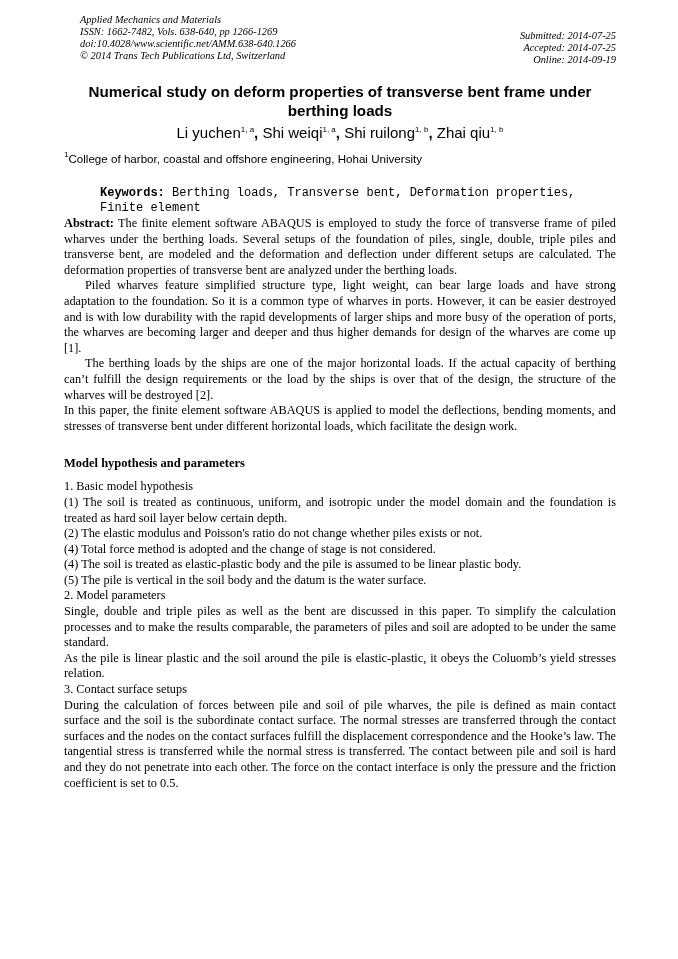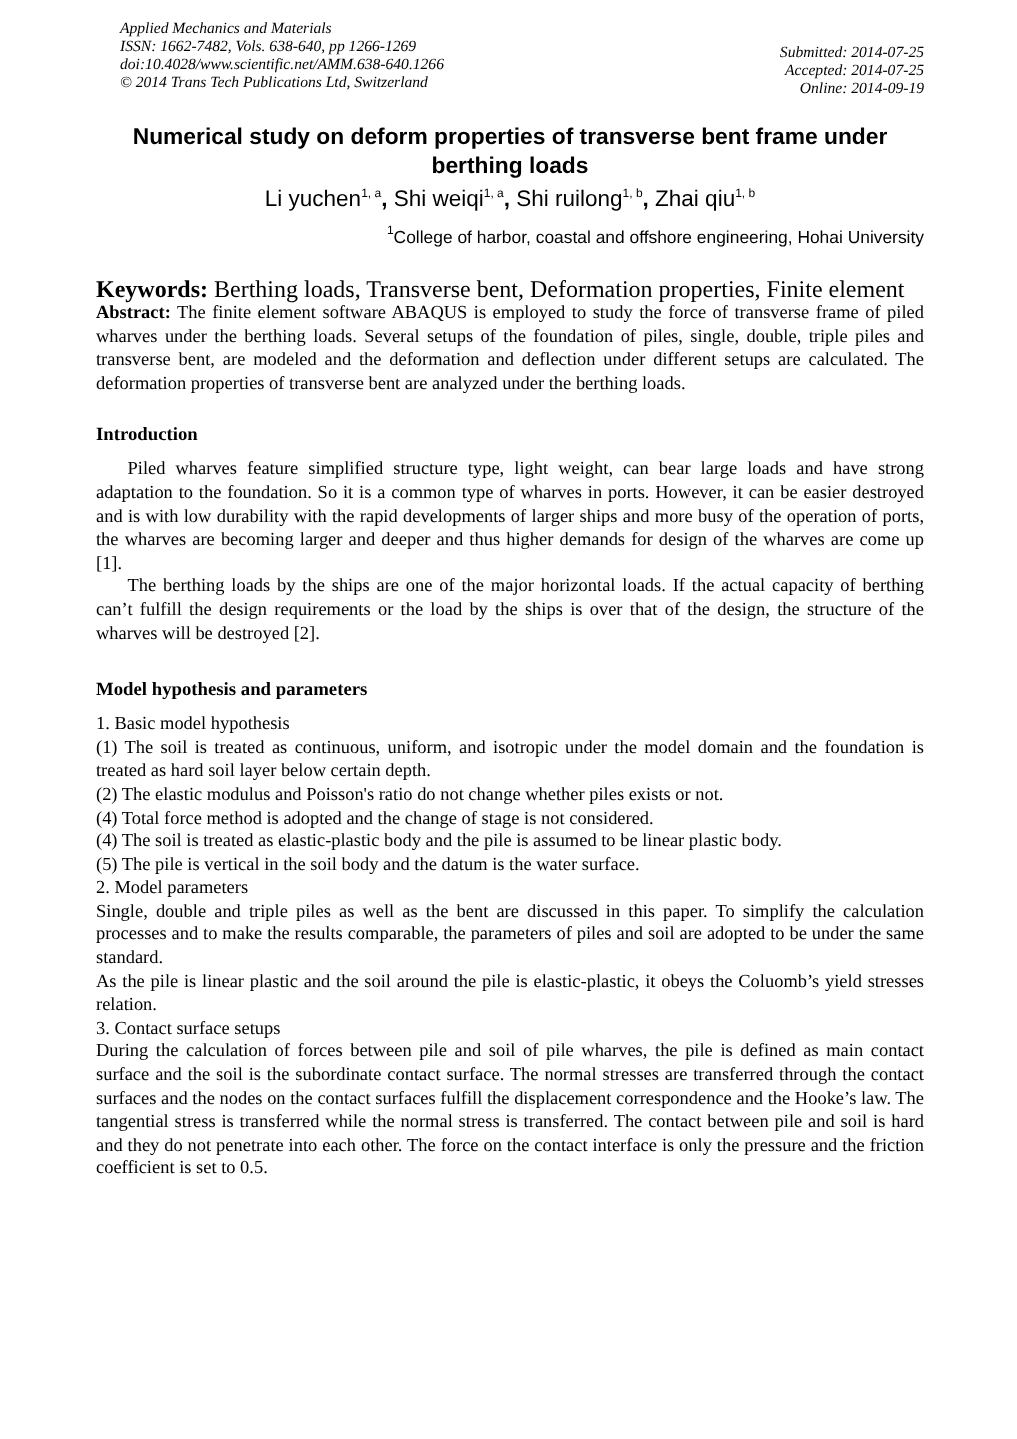--- a/index.html
+++ b/index.html
@@ -5,23 +5,23 @@
   html, body { margin: 0; padding: 0; background: #ffffff; }
   body { width: 678px; height: 959px; overflow: hidden; position: relative; color: #000; }
   .page { position: absolute; left: 64px; top: 14px; width: 552px; }
   .hdr { position: relative; height: 52px; font-family: "Liberation Serif", serif; font-style: italic; font-size: 10.4px; line-height: 12px; }
   .hdr-left { position: absolute; left: 0; top: 0; margin-left: 16px; }
   .hdr-right { position: absolute; right: 0; top: 16px; text-align: right; }
   .hdr div { white-space: nowrap; }
   .title { font-family: "Liberation Sans", sans-serif; font-weight: bold; font-size: 15.2px; line-height: 19px; text-align: center; margin-top: 16px; }
   .authors { font-family: "Liberation Sans", sans-serif; font-size: 15px; line-height: 20px; text-align: center; margin-top: 3px; }
   .authors sup, .affil sup, .email sup { font-size: 8px; vertical-align: 6px; line-height: 0; }
-  .affil { font-family: "Liberation Sans", sans-serif; font-size: 11.6px; line-height: 14px; text-align: right; margin-top: 9px; }
+  .affil { font-family: "Liberation Sans", sans-serif; font-size: 11.6px; line-height: 14px; text-align: left; margin-top: 9px; }
   .email { font-family: "Liberation Sans", sans-serif; font-size: 11.6px; line-height: 14px; text-align: center; margin-top: 11px; }
-  .keywords { font-family: Liberation Serif, serif; font-size: 16px; line-height: 15px; margin-top: 20px; }
+  .keywords { font-family: Liberation Mono, monospace; font-size: 12px; line-height: 15px; margin-top: 20px; margin-left: 36px; }
   .keywords b { font-weight: bold; }
   .body { font-family: "Liberation Serif", serif; font-size: 12.3px; line-height: 15.6px; text-align: justify; }
   .abstract { }
   .abstract b { font-weight: bold; }
   .section-title { font-family: "Liberation Serif", serif; font-weight: bold; font-size: 12.5px; line-height: 15px; margin-top: 19px; margin-bottom: 8px; }
   p { margin: 0; }
   .indent { text-indent: 21px; }
   .sec2 { margin-top: 22px; }
 </style>
 </head>
@@ -52,24 +52,24 @@
     <span><span>Zhai qiu</span><sup>1, b</sup><span></span></span>
   </div>
 
   <div class="affil"><sup>1</sup><span>College of harbor, coastal and offshore engineering, Hohai University</span></div>
 
 
   <div class="keywords"><b>Keywords:</b><span> Berthing loads, Transverse bent, Deformation properties, Finite element</span></div>
 
   <div class="body abstract"><b>Abstract:</b><span> The finite element software ABAQUS is employed to study the force of transverse frame of piled wharves under the berthing loads. Several setups of the foundation of piles, single, double, triple piles and transverse bent, are modeled and the deformation and deflection under different setups are calculated. The deformation properties of transverse bent are analyzed under the berthing loads.</span></div>
 
-  <div class="section-title">Introduction</div>
   <div class="body">
     <p class="indent">Piled wharves feature simplified structure type, light weight, can bear large loads and have strong adaptation to the foundation. So it is a common type of wharves in ports. However, it can be easier destroyed and is with low durability with the rapid developments of larger ships and more busy of the operation of ports, the wharves are becoming larger and deeper and thus higher demands for design of the wharves are come up [1].</p>
     <p class="indent">The berthing loads by the ships are one of the major horizontal loads. If the actual capacity of berthing can’t fulfill the design requirements or the load by the ships is over that of the design, the structure of the wharves will be destroyed [2].</p>
+    <p>In this paper, the finite element software ABAQUS is applied to model the deflections, bending moments, and stresses of transverse bent under different horizontal loads, which facilitate the design work.</p>
   </div>
 
   <div class="section-title sec2">Model hypothesis and parameters</div>
   <div class="body">
     <p>1. Basic model hypothesis</p>
     <p>(1) The soil is treated as continuous, uniform, and isotropic under the model domain and the foundation is treated as hard soil layer below certain depth.</p>
     <p>(2) The elastic modulus and Poisson's ratio do not change whether piles exists or not.</p>
     <p>(4) Total force method is adopted and the change of stage is not considered.</p>
     <p>(4) The soil is treated as elastic-plastic body and the pile is assumed to be linear plastic body.</p>
     <p>(5) The pile is vertical in the soil body and the datum is the water surface.</p>

